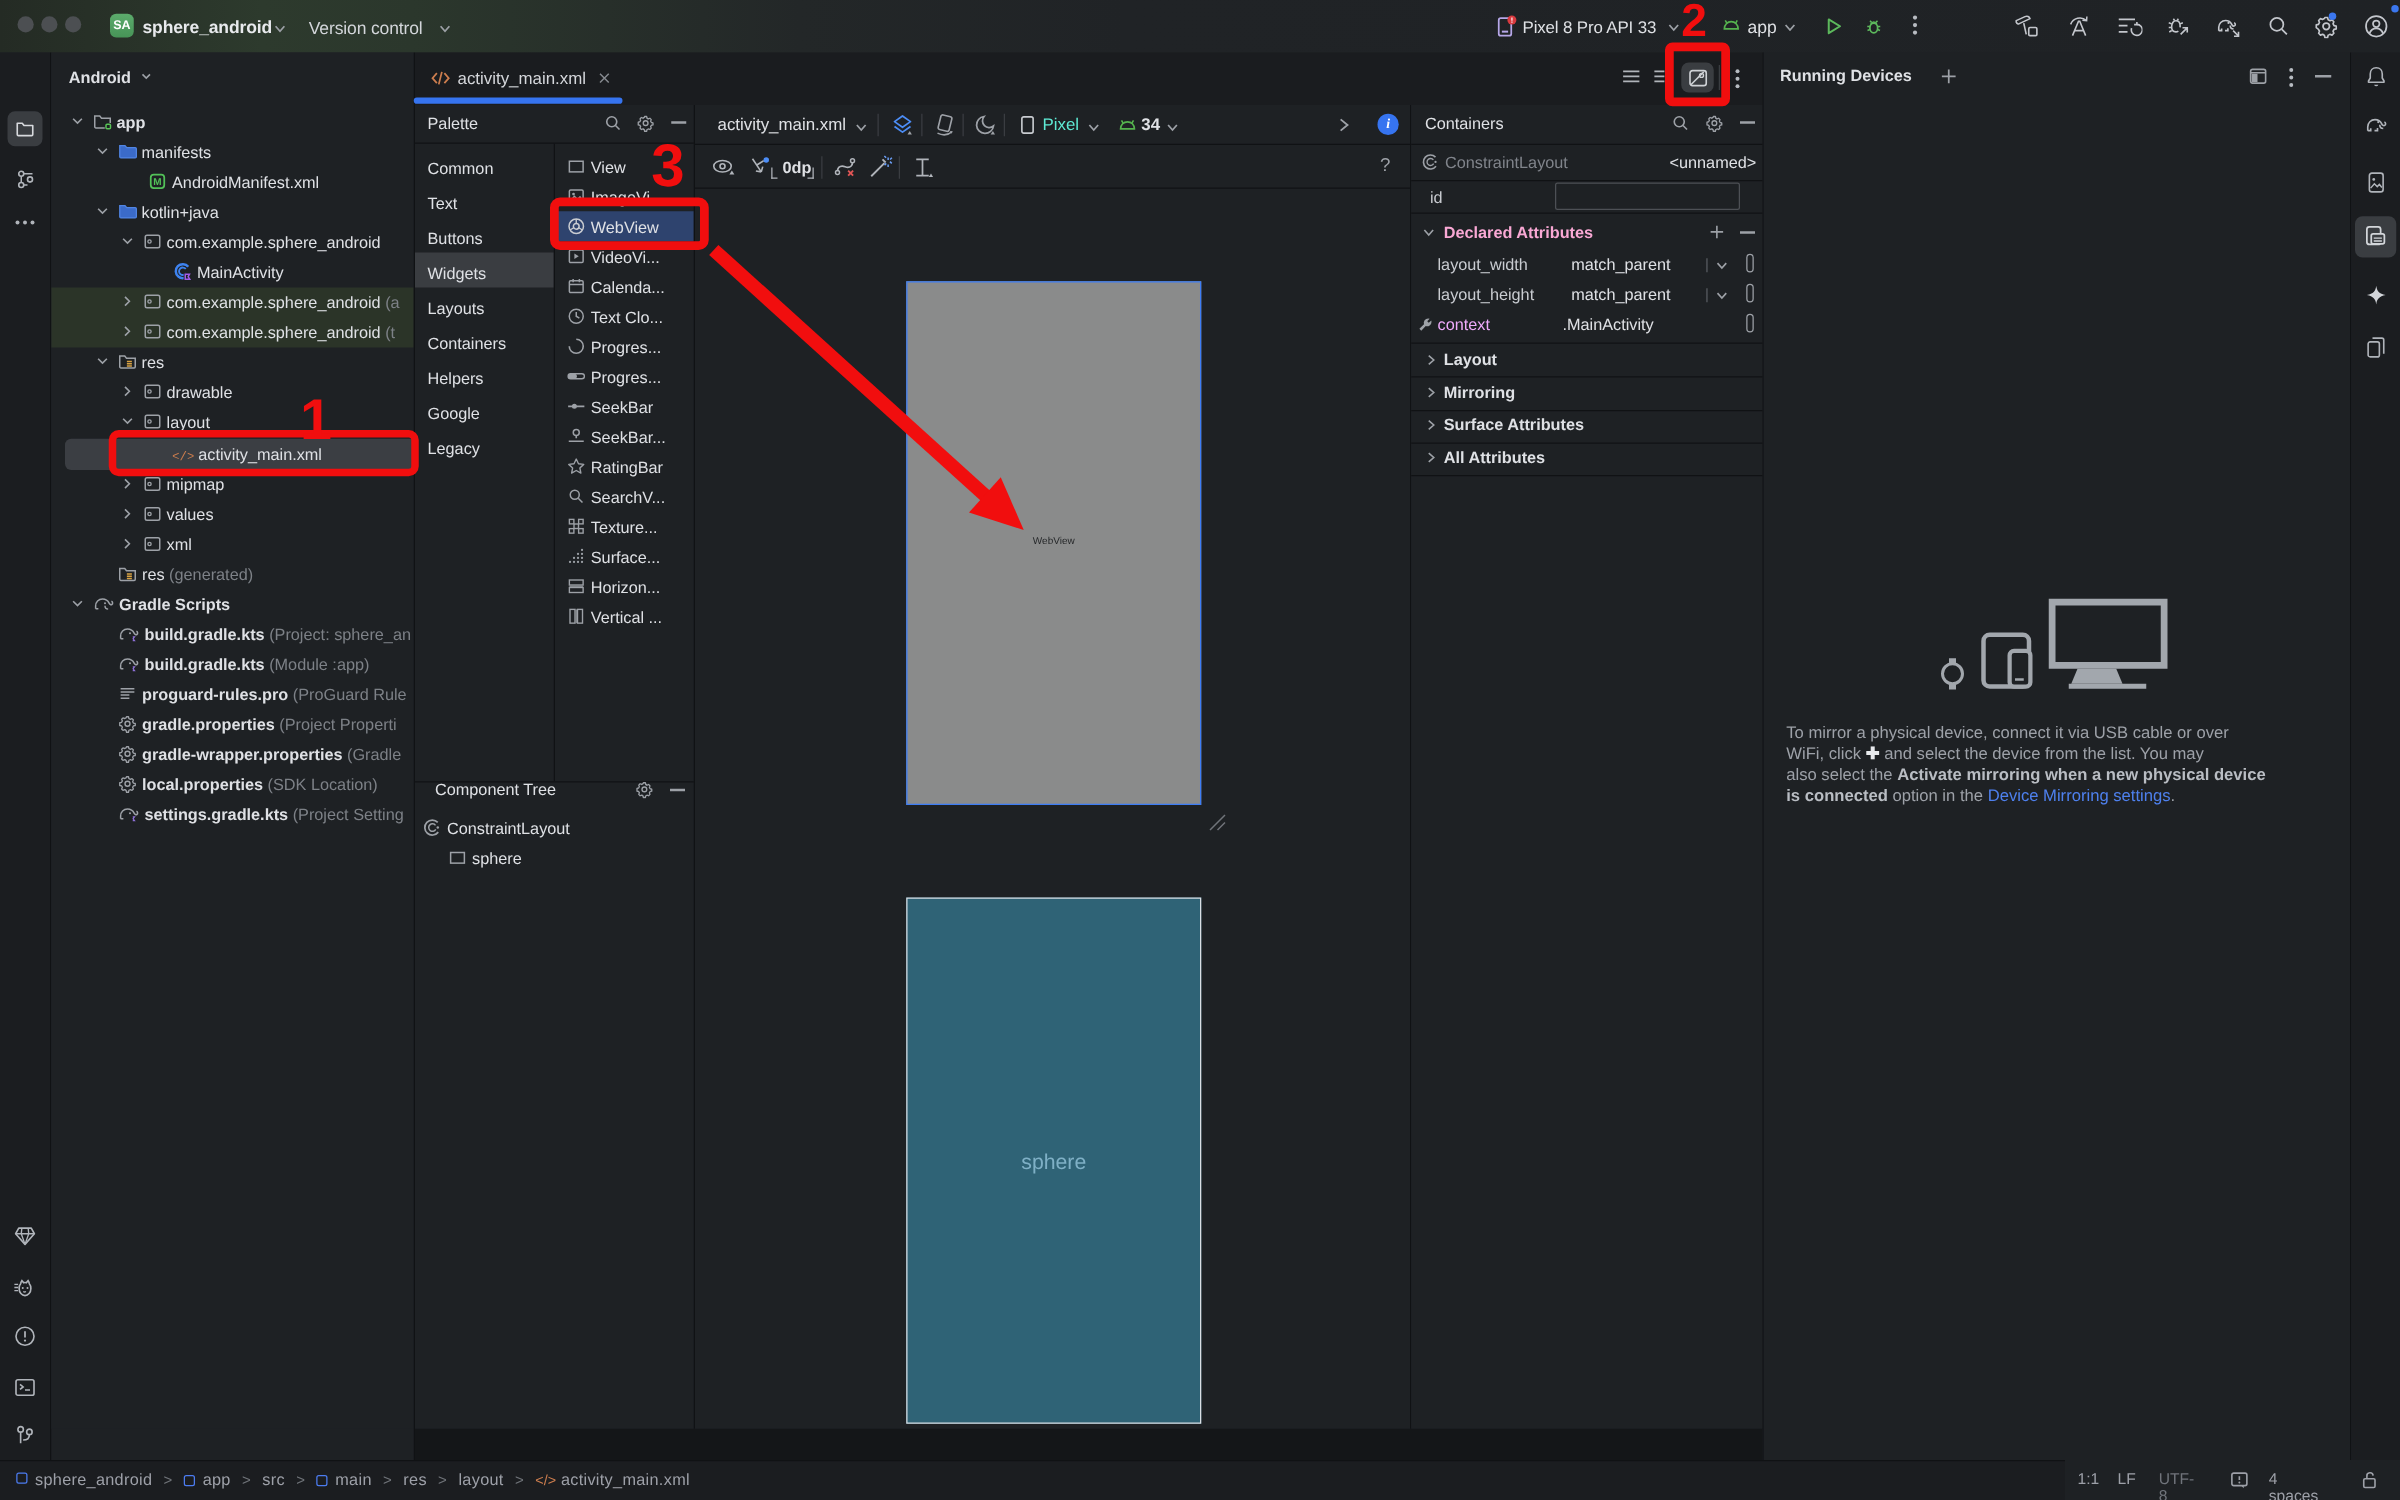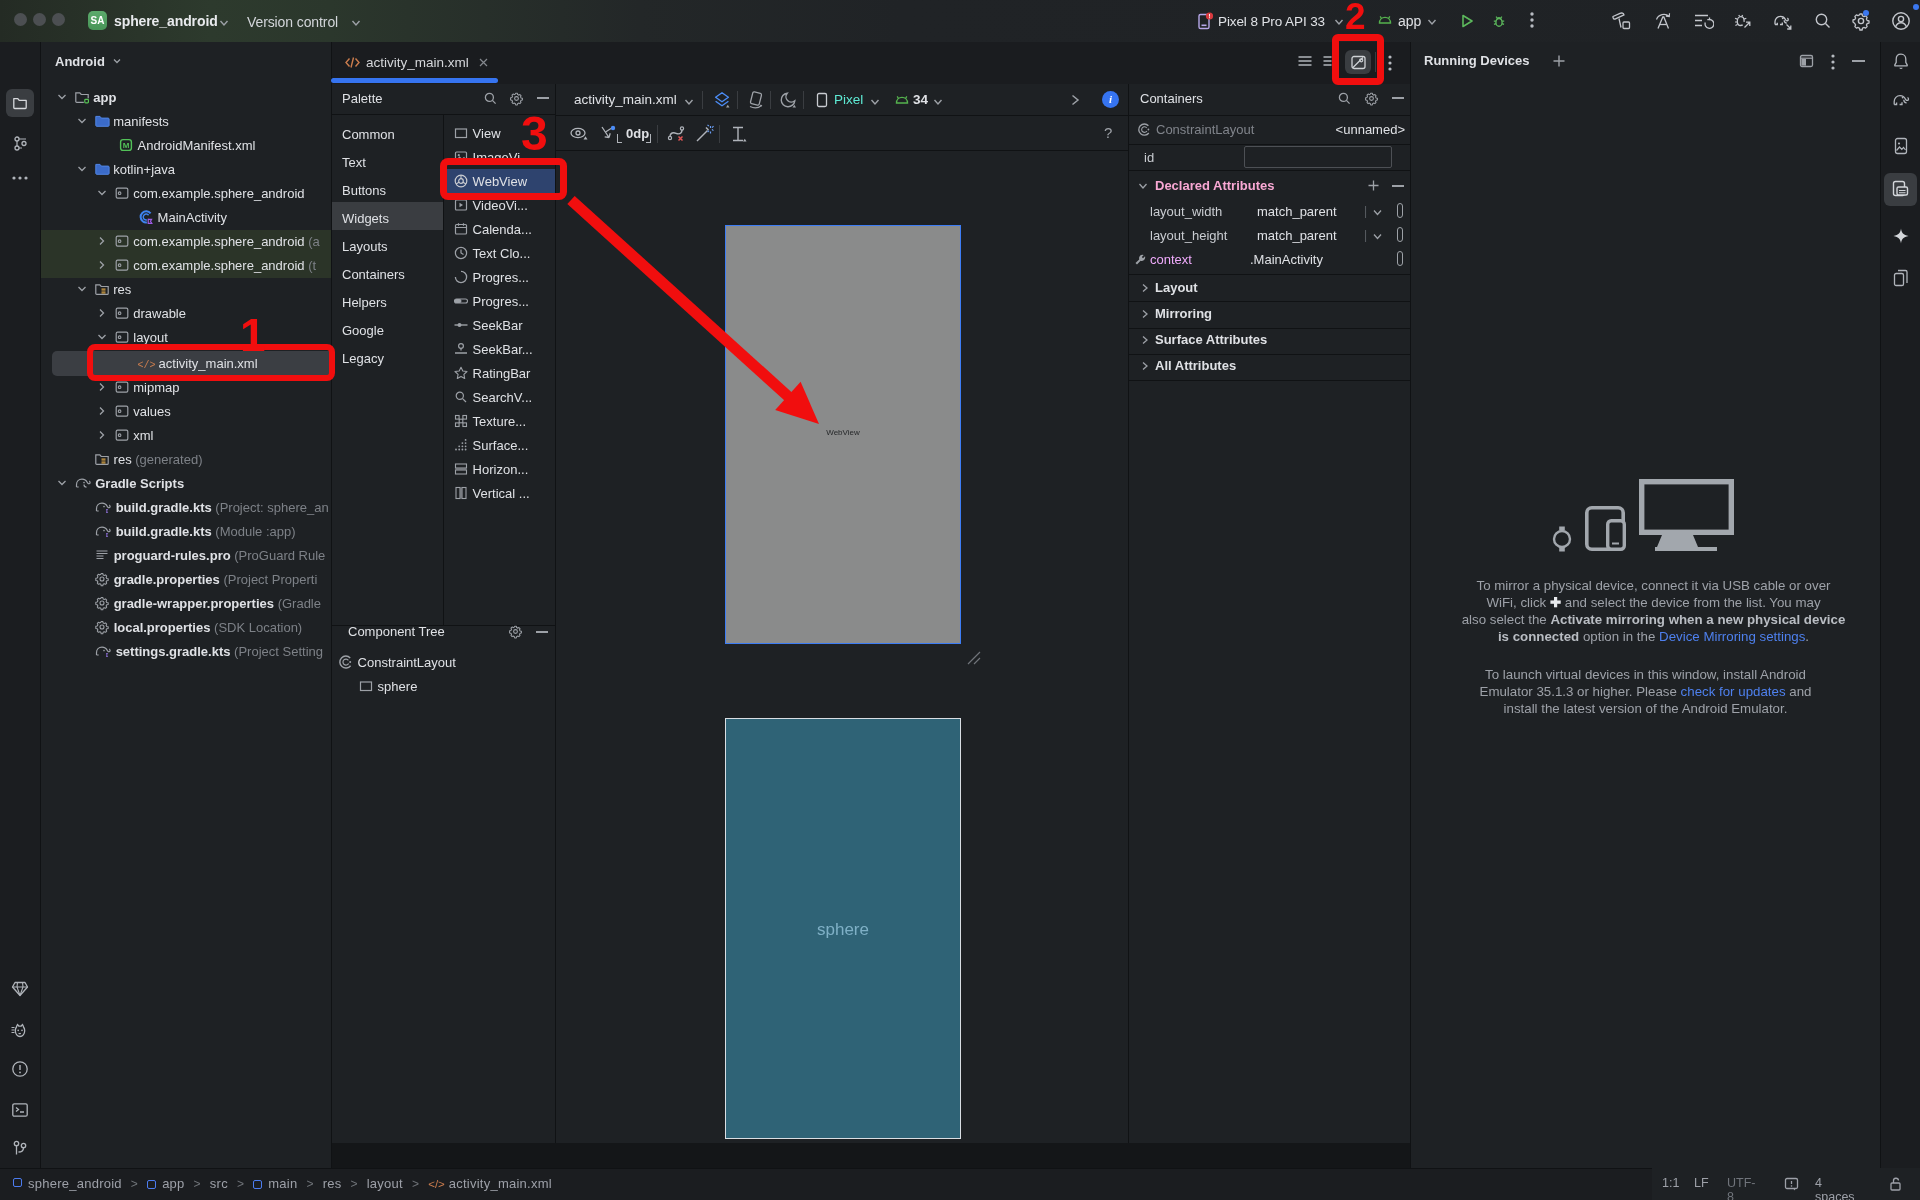--- a/index.html
+++ b/index.html
@@ -637,30 +637,25 @@
 
       <rect x="66.7" y="46.7" width="16.6" height="28.6" rx="3.5" stroke-width="3.4" fill="#1e2124"></rect>
       <path d="M71 69.5h7" stroke-width="2"></path>
 
       <rect x="100.7" y="7.7" width="89.6" height="50.6" stroke-width="5.4"></rect>
       <path d="M121 61h31l5 12h-41z" fill="#a2a7ad" stroke="none"></path>
       <rect x="114" y="73" width="62" height="4" fill="#a2a7ad" stroke="none"></rect>
     </g>
   </svg>
 
-  <div class="a" style="left:8px;top:535px;width:469px;text-align:center;font-size:13.3px;line-height:17px;color:#9da1a8">
+  <div class="a" style="left:18px;top:535px;width:469px;font-size:13.3px;line-height:17px;color:#9da1a8">
     To mirror a physical device, connect it via USB cable or over<br>
     WiFi, click <span style="color:#e8eaed;font-weight:bold">✚</span> and select the device from the list. You may<br>
     also select the <b style="color:#b9bdc3">Activate mirroring when a new physical device</b><br>
     <b style="color:#b9bdc3">is connected</b> option in the <span style="color:#4e80ee">Device Mirroring settings</span>.
-  </div>
-  <div class="a" style="left:0;top:624px;width:469px;text-align:center;font-size:13.3px;line-height:17px;color:#9da1a8">
-    To launch virtual devices in this window, install Android<br>
-    Emulator 35.1.3 or higher. Please <span style="color:#4e80ee">check for updates</span> and<br>
-    install the latest version of the Android Emulator.
   </div>
 </div>
 <div class="vline" style="left:1880px;top:42px;height:1126px"></div>
 
 <div class="a" id="rightstrip" style="left:1881px;top:42px;width:39px;height:1126px;background:#1b1d20">
 
   <svg class="a" style="left:11px;top:10px" width="18" height="18" viewBox="0 0 18 18">
       <path d="M9 2.2c-3 0-4.8 2.2-4.8 5v3.2L2.8 12.8v1h12.4v-1l-1.4-2.4V7.2c0-2.8-1.8-5-4.8-5z" stroke="#b0b4ba" stroke-width="1.3" fill="none" stroke-linejoin="round"></path>
       <path d="M7.3 15.7a1.8 1.8 0 0 0 3.4 0" fill="#b0b4ba" stroke="none"></path>
     </svg>

